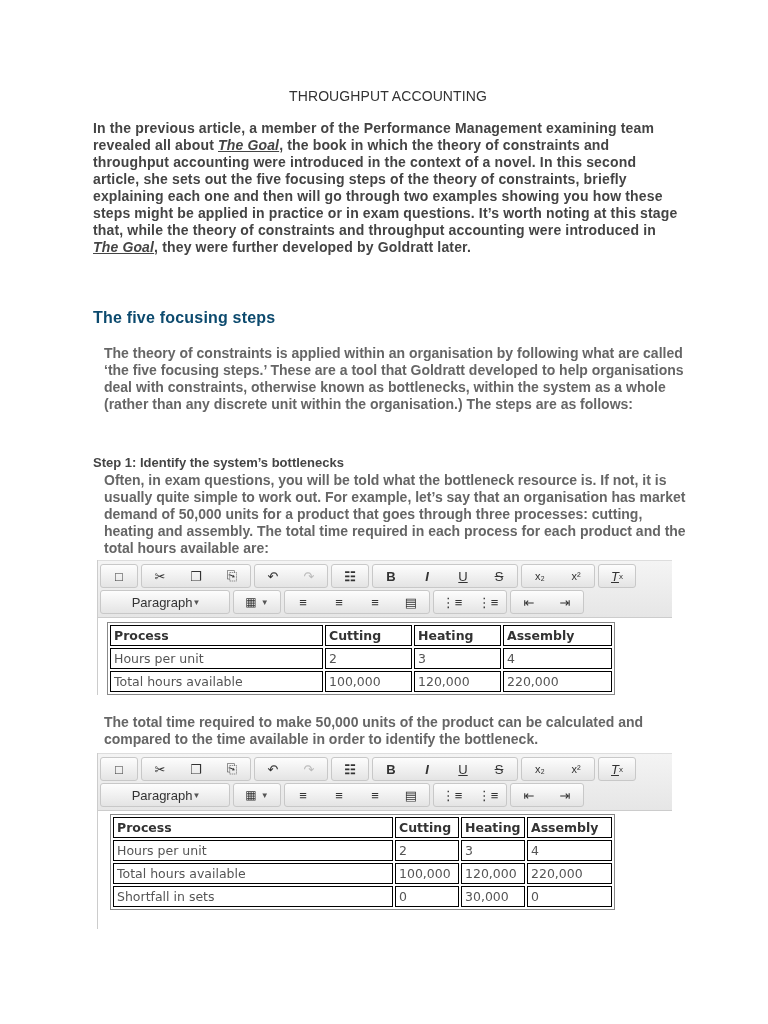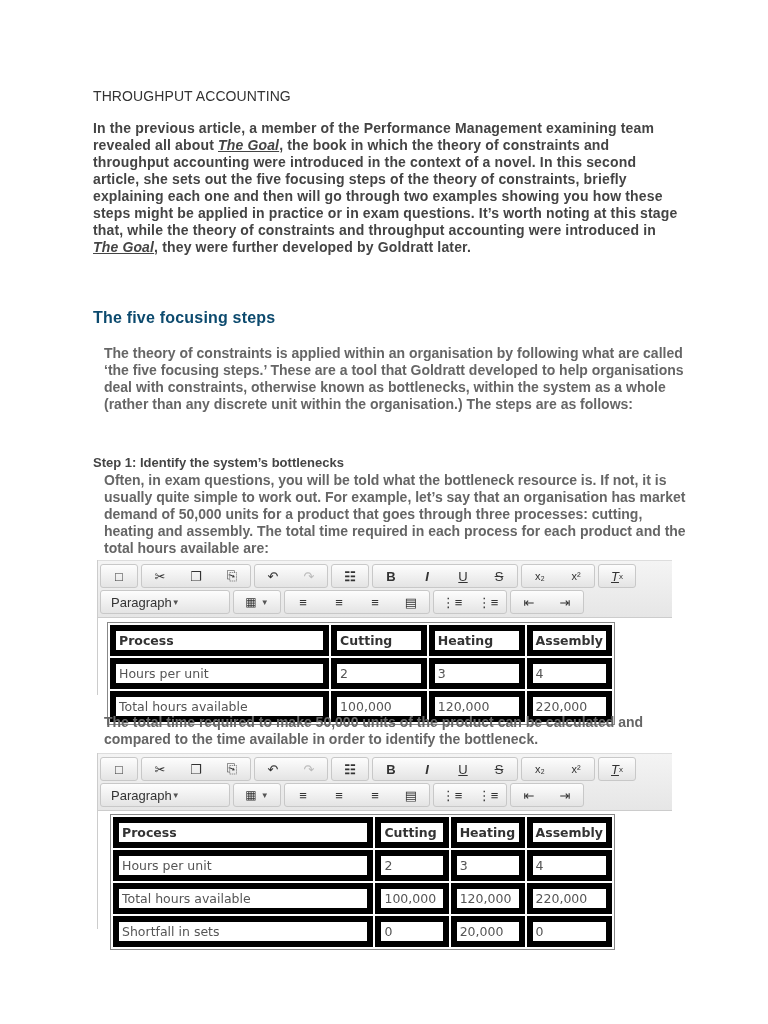--- a/index.html
+++ b/index.html
@@ -1,41 +1,41 @@
 <!DOCTYPE html>
 <html><head>
 <meta charset="utf-8">
 <style>
   html, body { margin:0; padding:0; background:#fff; }
   body { width:768px; height:1024px; position:relative; overflow:hidden;
          font-family:"Liberation Sans", sans-serif; color:#555; }
   .page { position:absolute; left:93px; top:0; width:590px; }
-  .title { position:absolute; left:0; width:590px; top:88px; 
+  .title { position:absolute; left:0; width:590px; top:88px; text-align:center;
            font-size:14px; color:#333; letter-spacing:0.1px; }
   .intro { position:absolute; left:0; top:120px; width:590px; font-size:14px;
            font-weight:bold; color:#444; line-height:17px; letter-spacing:0.15px; }
   .intro i { font-style:italic;text-decoration:underline; }
   .h2 { position:absolute; left:0; top:309px; font-size:16px; font-weight:bold; color:#0c4a6e; letter-spacing:0.2px; }
   .para { position:absolute; left:11px; width:585px; font-size:14px; color:#666; line-height:17px;font-weight:bold; }
   .step-head { position:absolute; left:0; top:455px; font-size:13px; font-weight:bold; color:#444; }
   .editor { position:absolute; left:4px; width:574px; }
   .editor .leftbar { position:absolute; left:0; top:0; width:1px; background:#ccc; }
   .toolbar { position:absolute; left:1px; top:0; width:574px; height:56px; background:linear-gradient(#f4f4f4,#e6e6e6);
              border-top:1px solid #ddd; border-bottom:1px solid #ccc; }
   .tb-row { position:absolute; left:2px; height:23px; display:flex; gap:3px; }
   .tb-row.r1 { top:3px; } .tb-row.r2 { top:29px; }
   .grp { display:flex; border:1px solid #c8c8c8; border-radius:3px; background:linear-gradient(#fdfdfd,#e4e4e4); height:22px; }
   .btn { width:36px; height:22px; display:flex; align-items:center; justify-content:center; font-size:13px; color:#333; }
   .btn.dim { color:#bbb; }
-  .sel { width:128px; height:22px; display:flex; align-items:center; justify-content:flex-start; padding:0 8px 0 10px; box-sizing:border-box; font-size:13px; color:#333; }
+  .sel { width:128px; height:22px; display:flex; align-items:center; justify-content:center; padding:0 8px 0 10px; box-sizing:border-box; font-size:13px; color:#333; }
   .tbl-btn { width:46px; justify-content:center; gap:4px; display:flex; align-items:center; font-size:12px; color:#333; }
   .caret { font-size:8px; color:#555; }
   table.dt { position:absolute; border-collapse:separate; border-spacing:2px; border:1px solid #888;
              font-family:"DejaVu Sans", sans-serif; font-size:12.5px; color:#555; background:#fff; }
-  table.dt td { border:6px solid #000000; padding:1px 3px; height:17px; white-space:nowrap;margin-left:34px; }
+  table.dt td { border:1px solid #000000; padding:1px 3px; height:17px; white-space:nowrap;margin-left:34px; }
   table.dt tr.head td { font-weight:bold; color:#333; }
 </style>
 </head>
 <body>
 
 <div class="page">
   <div class="title">THROUGHPUT ACCOUNTING</div>
 
   <div class="intro"><span>In the previous article, a member of the Performance Management examining team revealed all about </span><i>The Goal</i><span>, the book in which the theory of constraints and throughput accounting were introduced in the context of a novel. In this second article, she sets out the five focusing steps of the theory of constraints, briefly explaining each one and then will go through two examples showing you how these steps might be applied in practice or in exam questions. It’s worth noting at this stage that, while the theory of constraints and throughput accounting were introduced in </span><i>The Goal</i><span>, they were further developed by Goldratt later.</span></div>
 
@@ -237,19 +237,19 @@
       </tr>
       <tr>
         <td>Total hours available</td>
         <td>100,000</td>
         <td>120,000</td>
         <td>220,000</td>
       </tr>
       <tr>
         <td>Shortfall in sets</td>
         <td>0</td>
-        <td>20,000</td>
+        <td>30,000</td>
         <td>0</td>
       </tr>
     </tbody>
       </table>
   </div>
 </div>
 
 </body></html>

